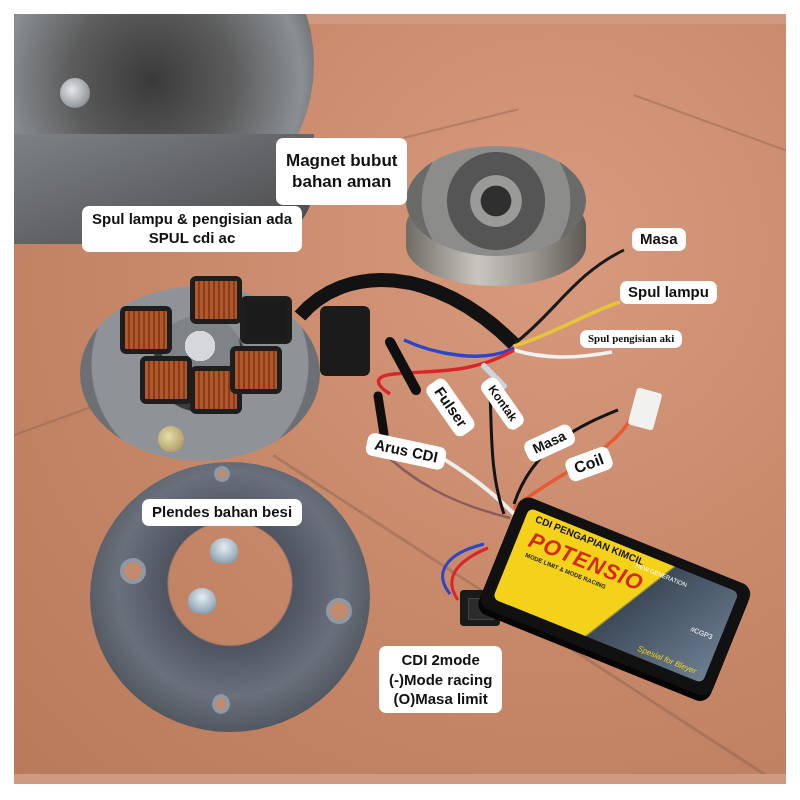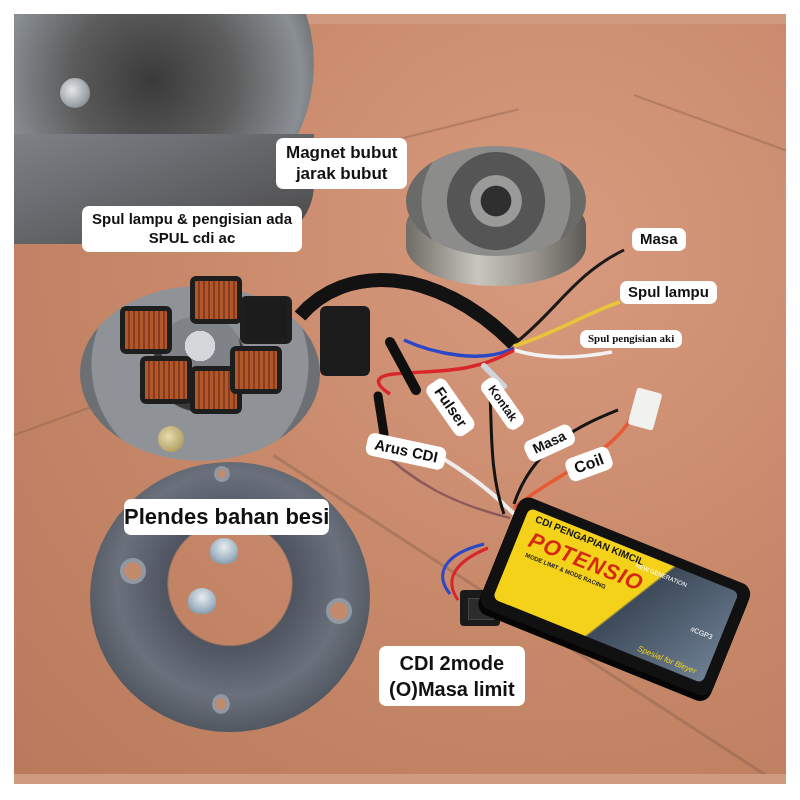--- a/index.html
+++ b/index.html
@@ -147,39 +147,40 @@
         <div class="cdi-sub">MODE LIMIT &amp; MODE RACING</div>
         <div class="cdi-code">#CGP3</div>
         <div class="cdi-special">Spesial for Bleyer</div>
       </div>
     </div>
 
     <div class="bottom-band"></div>
   </div>
 
 
-  <div class="tag" style="left:276px;top:138px;font-size:17px;padding:4px 10px;text-align:center;">
+  <div class="tag" style="left:276px;top:138px;font-size:17px;padding:12px 10px;text-align:center;">
     <div>Magnet bubut</div>
-    <div>jarak bubut</div>
+    <div>bahan aman</div>
   </div>
 
   <div class="tag" style="left:82px;top:206px;font-size:15px;padding:4px 10px;">
     <div>Spul lampu &amp; pengisian ada</div>
     <div>SPUL cdi ac</div>
   </div>
 
   <div class="tag" style="left:632px;top:228px;font-size:15px;">Masa</div>
   <div class="tag" style="left:620px;top:281px;font-size:15px;">Spul lampu</div>
   <div class="tag" style="left:580px;top:330px;font-size:11px;font-family:Liberation Serif, serif;">Spul pengisian aki</div>
 
   <div class="tag rot" style="left:420px;top:396px;font-size:15px;transform:rotate(55deg);">Fulser</div>
   <div class="tag rot" style="left:474px;top:394px;font-size:12px;transform:rotate(55deg);">Kontak</div>
   <div class="tag rot" style="left:366px;top:440px;font-size:15px;transform:rotate(12deg);">Arus CDI</div>
   <div class="tag rot" style="left:524px;top:432px;font-size:14px;transform:rotate(-25deg);">Masa</div>
   <div class="tag rot" style="left:566px;top:452px;font-size:16px;transform:rotate(-20deg);">Coil</div>
 
-  <div class="tag" style="left:124px;top:499px;font-size:22px;padding:4px 0;">Plendes bahan besi</div>
+  <div class="tag" style="left:142px;top:499px;font-size:15px;padding:4px 10px;">Plendes bahan besi</div>
 
-  <div class="tag" style="left:379px;top:646px;font-size:20px;padding:4px 10px;line-height:1.3;">
+  <div class="tag" style="left:379px;top:646px;font-size:15px;padding:4px 10px;line-height:1.3;">
     <div>CDI 2mode</div>
+    <div>(-)Mode racing</div>
     <div>(O)Masa limit</div>
   </div>
 </div>
 
 </body></html>

